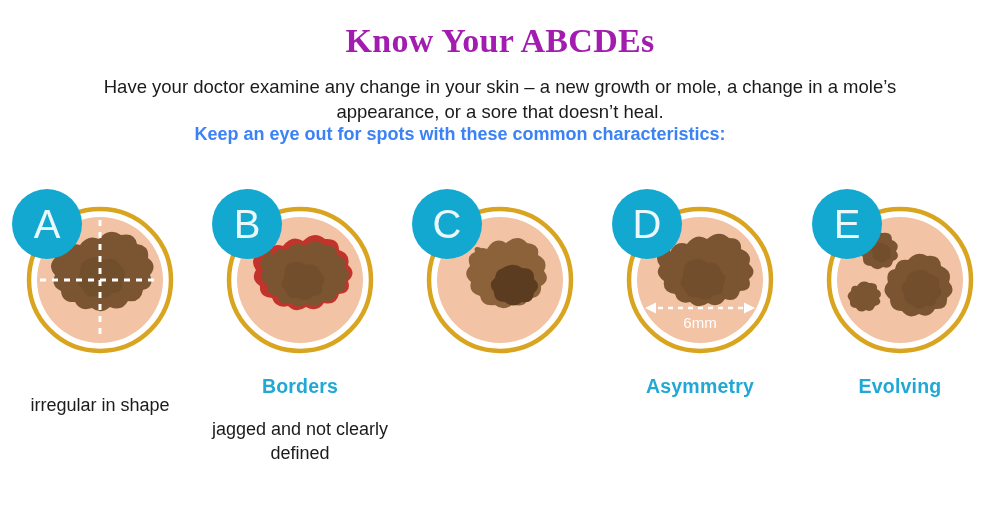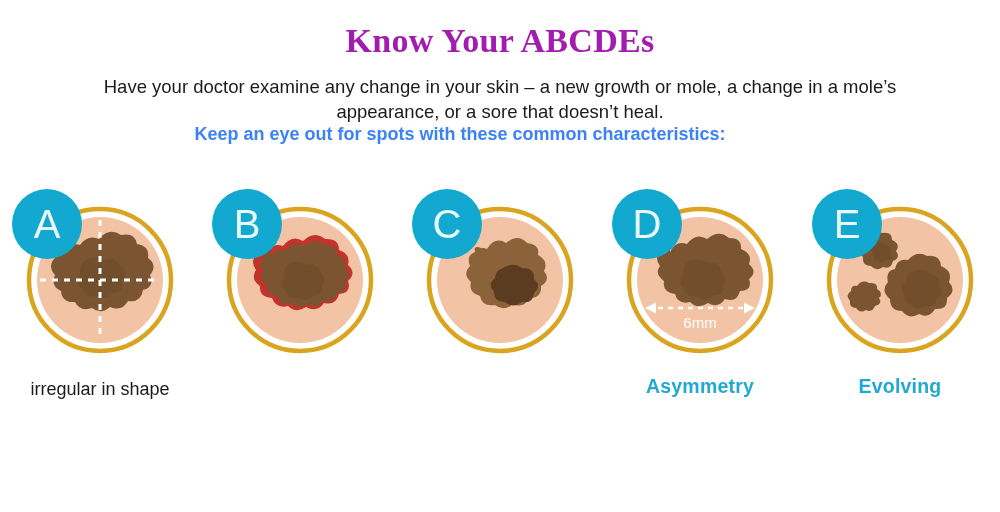--- a/index.html
+++ b/index.html
@@ -93,21 +93,21 @@
     font-size: 19.5px;
     font-weight: bold;
     color: #22A8D4;
     line-height: 24px;
     letter-spacing: 0.2px;
   }
   .cap-sub {
     font-size: 18px;
     color: #1b1b1b;
     line-height: 24px;
-    margin-top: 3px;
+    margin-top: 19px;
   }
 
   .badge-letter {
     font-family: "Liberation Sans", sans-serif;
     font-size: 40px;
     fill: #eaf7fb;
   }
   .mm-label {
     font-family: "Liberation Sans", sans-serif;
     font-size: 15px;
@@ -162,20 +162,24 @@
             <path d="M66 68 q6 -12 17 -8 q9 -12 20 -5 q11 -11 22 -2 q14 -1 14 11 q12 4 9 15 q9 8 0 16 q4 12 -9 13 q-3 12 -15 9 q-7 10 -18 4 q-10 7 -18 -1 q-12 3 -16 -8 q-13 -1 -12 -12 q-10 -7 -4 -16 q-7 -10 2 -17 q-1 -9 8 -6 z" fill="#C2342B"></path>
             <path d="M71 71 q6 -10 16 -7 q8 -10 18 -4 q10 -9 20 -1 q12 -1 12 10 q11 4 8 13 q8 7 0 14 q3 10 -8 11 q-3 11 -14 8 q-6 9 -16 3 q-9 6 -16 -1 q-11 3 -14 -7 q-11 -1 -10 -11 q-9 -6 -4 -14 q-6 -9 2 -15 q-1 -8 6 -5 z" fill="#7B5531"></path>
             <path d="M88 78 q10 -5 18 1 q11 -3 14 7 q8 6 2 14 q2 10 -9 10 q-7 7 -15 2 q-10 2 -12 -7 q-8 -6 -2 -13 q0 -11 4 -14 z" fill="#6A4828" opacity="0.5"></path>
           </g>
           <g>
             <circle cx="47" cy="38" r="35" fill="#12A8CF"></circle>
             <text class="badge-letter" x="47" y="52" text-anchor="middle">B</text>
           </g>
         </svg>
       </div>
+      <div class="caption">
+        <div class="cap-title">Borders</div>
+        <div class="cap-sub">jagged and not clearly defined</div>
+      </div>
     </div>
 
     <div class="col">
       <div class="fig">
         <svg width="200" height="182" viewBox="0 0 200 182" xmlns="http://www.w3.org/2000/svg">
           <g>
             <circle cx="100" cy="94" r="71" fill="none" stroke="#D9A521" stroke-width="4.5"></circle>
             <circle cx="100" cy="94" r="63" fill="#F2C3A4"></circle>
           </g>
           <g>

